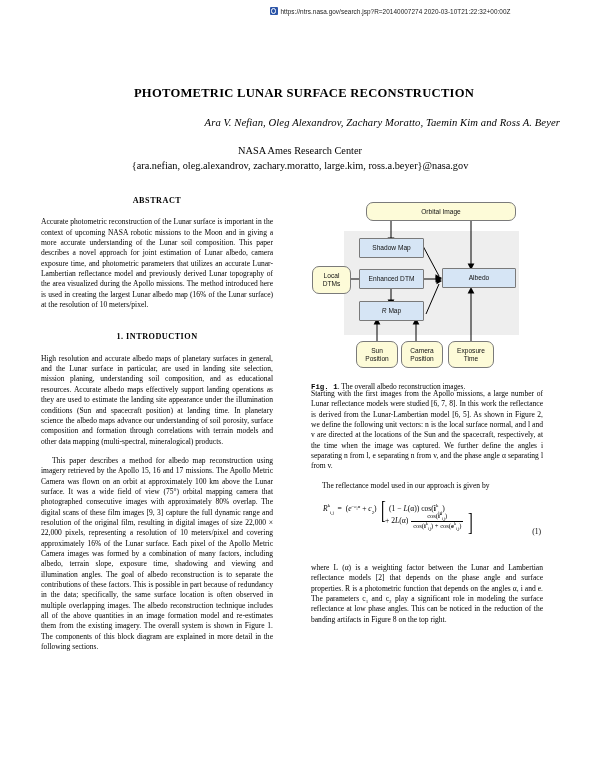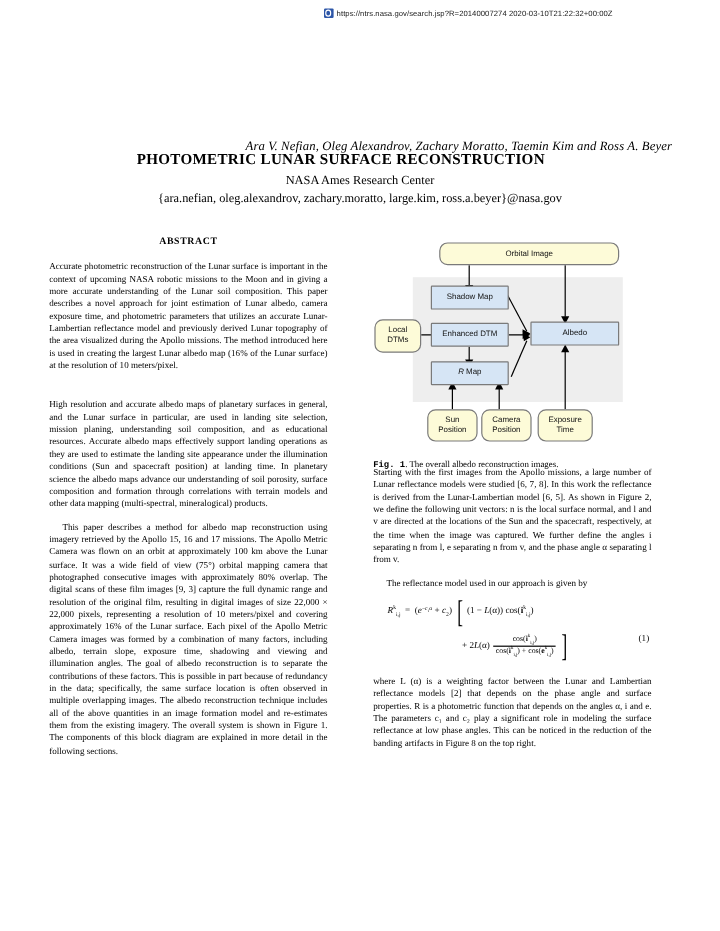--- a/index.html
+++ b/index.html
@@ -55,27 +55,26 @@
     font-size: 6.4px;
     color: #1a1a1a;
     letter-spacing: 0.05px;
     white-space: nowrap;
   }
 
   
   .title {
     position: absolute;
     top: 86px;
-    left: 24px;
+    left: 44px;
     width: 520px;
     text-align: center;
     font-weight: bold;
     font-size: 12.6px;
     letter-spacing: 0.25px;
-    margin-top: 40px;
   }
   .authors {
     position: absolute;
     top: 117px;
     left: 40px;
     width: 520px;
     text-align: right;
     font-style: italic;
     font-size: 10.6px;
     letter-spacing: 0.1px;
@@ -206,21 +205,21 @@
   .frac {
     display: inline-block;
     vertical-align: middle;
     text-align: center;
     font-size: 6.5px;
     line-height: 8.4px;
     margin: 0 1px;
   }
   .frac .num { display: block; padding: 0 2px; }
   .frac .den { display: block; border-top: 0.6px solid #000; padding: 0 2px; }
-  .eq-line2 { position: absolute; left: 62px; top: 28px; white-space: nowrap; }
+  .eq-line2 { position: absolute; left: 62px; top: 11px; white-space: nowrap; }
   .eq-line1 { position: absolute; left: 0; top: 2px; white-space: nowrap; }
 </style>
 </head>
 <body>
 
 <div class="ntrs-bar">
   <div class="ntrs-inner">
     <span class="ntrs-icon"></span>
     <span class="ntrs-url">https://ntrs.nasa.gov/search.jsp?R=20140007274 2020-03-10T21:22:32+00:00Z</span>
   </div>
@@ -230,20 +229,21 @@
 <div class="authors">Ara V. Nefian, Oleg Alexandrov, Zachary Moratto, Taemin Kim and Ross A. Beyer</div>
 <div class="affil">
   <div>NASA Ames Research Center</div>
   <div>{ara.nefian, oleg.alexandrov, zachary.moratto, large.kim, ross.a.beyer}@nasa.gov</div>
 </div>
 
 <div class="col col-left">
   <div class="sec-head">ABSTRACT</div>
   <p class="noindent abstract-body">Accurate photometric reconstruction of the Lunar surface is important in the context of upcoming NASA robotic missions to the Moon and in giving a more accurate understanding of the Lunar soil composition. This paper describes a novel approach for joint estimation of Lunar albedo, camera exposure time, and photometric parameters that utilizes an accurate Lunar-Lambertian reflectance model and previously derived Lunar topography of the area visualized during the Apollo missions. The method introduced here is used in creating the largest Lunar albedo map (16% of the Lunar surface) at the resolution of 10 meters/pixel.</p>
   <div class="gap-lg"></div>
+  <div class="sec-head">1.  INTRODUCTION</div>
   <p class="noindent">High resolution and accurate albedo maps of planetary surfaces in general, and the Lunar surface in particular, are used in landing site selection, mission planing, understanding soil composition, and as educational resources. Accurate albedo maps effectively support landing operations as they are used to estimate the landing site appearance under the illumination conditions (Sun and spacecraft position) at landing time. In planetary science the albedo maps advance our understanding of soil porosity, surface composition and formation through correlations with terrain models and other data mapping (multi-spectral, mineralogical) products.</p>
   <div class="gap-sm"></div>
   <p>This paper describes a method for albedo map reconstruction using imagery retrieved by the Apollo 15, 16 and 17 missions. The Apollo Metric Camera was flown on an orbit at approximately 100 km above the Lunar surface. It was a wide field of view (75°) orbital mapping camera that photographed consecutive images with approximately 80% overlap. The digital scans of these film images [9, 3] capture the full dynamic range and resolution of the original film, resulting in digital images of size 22,000 × 22,000 pixels, representing a resolution of 10 meters/pixel and covering approximately 16% of the Lunar surface. Each pixel of the Apollo Metric Camera images was formed by a combination of many factors, including albedo, terrain slope, exposure time, shadowing and viewing and illumination angles. The goal of albedo reconstruction is to separate the contributions of these factors. This is possible in part because of redundancy in the data; specifically, the same surface location is often observed in multiple overlapping images. The albedo reconstruction technique includes all of the above quantities in an image formation model and re-estimates them from the existing imagery. The overall system is shown in Figure 1. The components of this block diagram are explained in more detail in the following sections.</p>
 </div>
 
 <div class="col col-right">
 
   <div class="figure">
     <div class="fig-canvas">
 

